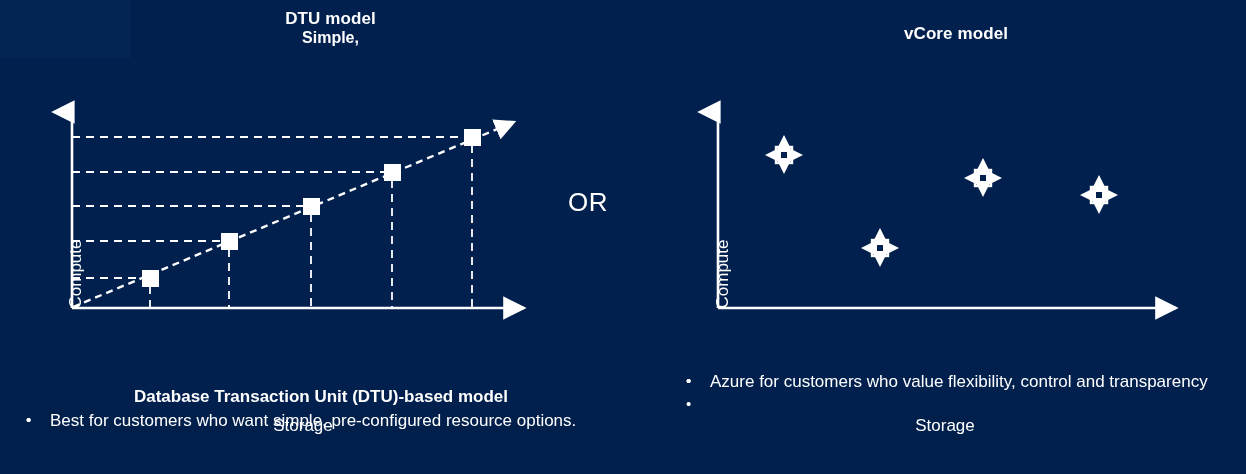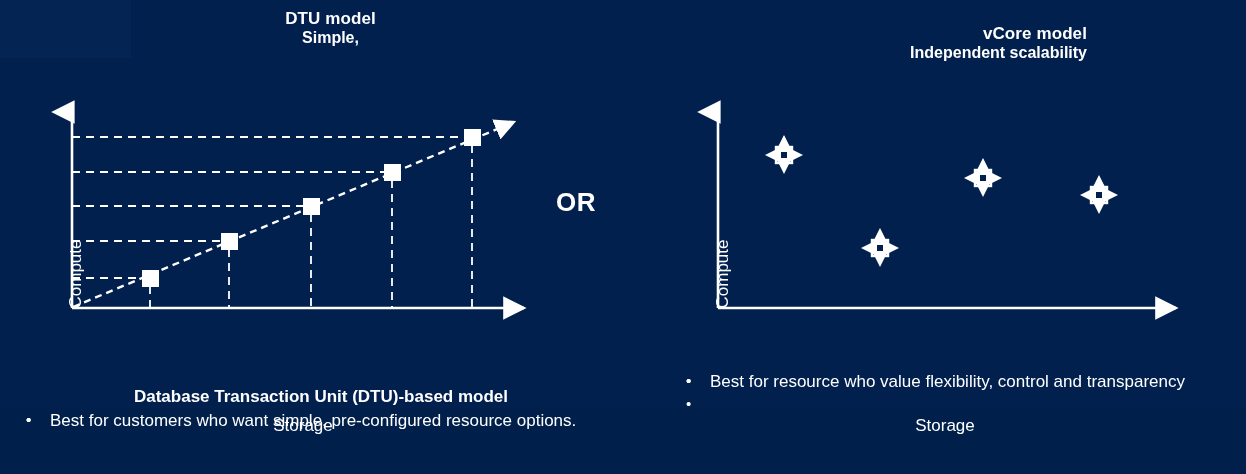--- a/index.html
+++ b/index.html
@@ -40,30 +40,31 @@
     font-weight: bold;
     font-size: 17px;
     letter-spacing: .1px;
   }
   .panel-head .sub {
     display: block;
     font-size: 16px;
     font-weight: bold;
   }
   #dtu-head { left: 198px; top: 9px; width: 265px; }
-  #vcore-head { left: 825px; top: 24px; width: 262px; text-align: right; }
+  #vcore-head { left: 825px; top: 24px; width: 262px; }
 
   
   #or-text {
     position: absolute;
     left: 556px;
     top: 187px;
     width: 64px;
+    text-align: center;
     font-size: 26px;
-    font-weight: bold;
+    font-weight: normal;
     letter-spacing: .5px;
   }
 
   
   .chart {
     position: absolute;
   }
   #dtu-chart { left: 28px; top: 96px; width: 520px; height: 252px; }
   #vcore-chart { left: 670px; top: 96px; width: 530px; height: 252px; }
   .chart svg { display: block; }
@@ -127,21 +128,20 @@
 
   <div class="corner-tint"></div>
 
   <div class="panel-head" id="dtu-head">
     <span class="title">DTU model</span>
     <span class="sub">Simple,</span>
   </div>
 
   <div class="panel-head" id="vcore-head">
     <span class="title">vCore model</span>
-    <span class="sub">Independent scalability</span>
   </div>
 
   <div id="or-text">OR</div>
 
   <div class="chart" id="dtu-chart">
     <svg width="520" height="252" viewBox="0 0 520 252">
       <defs>
         <marker id="arrHeadUp" markerWidth="9" markerHeight="9" refX="4.5" refY="8" orient="auto-start-reverse">
           <path d="M4.5 0 L9 9 L0 9 Z" fill="#ffffff"></path>
         </marker>
@@ -252,21 +252,21 @@
     </ul>
   </div>
 
   <div class="desc" id="vcore-desc">
     <ul>
       <li>
         <span class="bullet">•</span>
       </li>
       <li>
         <span class="bullet">•</span>
-        <span>Best for resource who value flexibility, control and transparency</span>
+        <span>Azure for customers who value flexibility, control and transparency</span>
       </li>
       <li>
         <span class="bullet">•</span>
       </li>
     </ul>
   </div>
 
 </div>
 
 </body></html>

